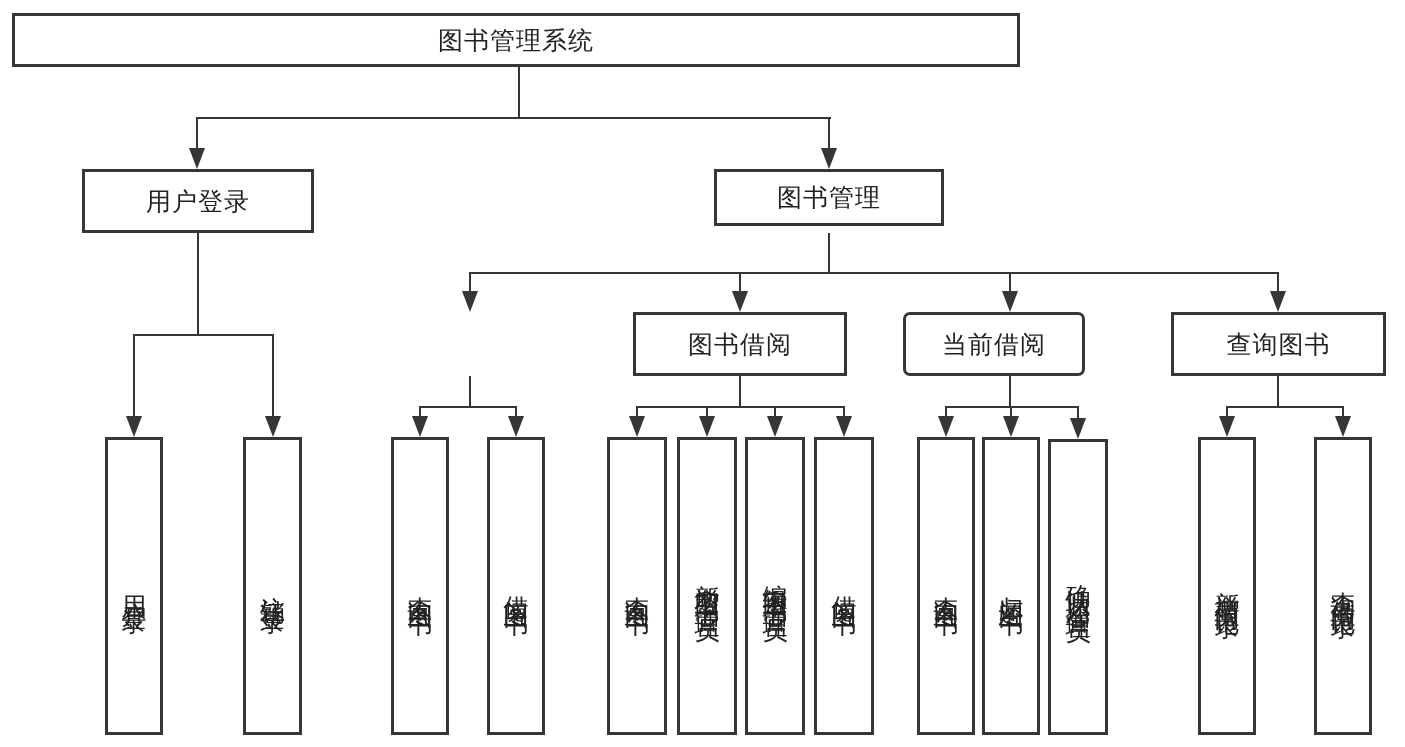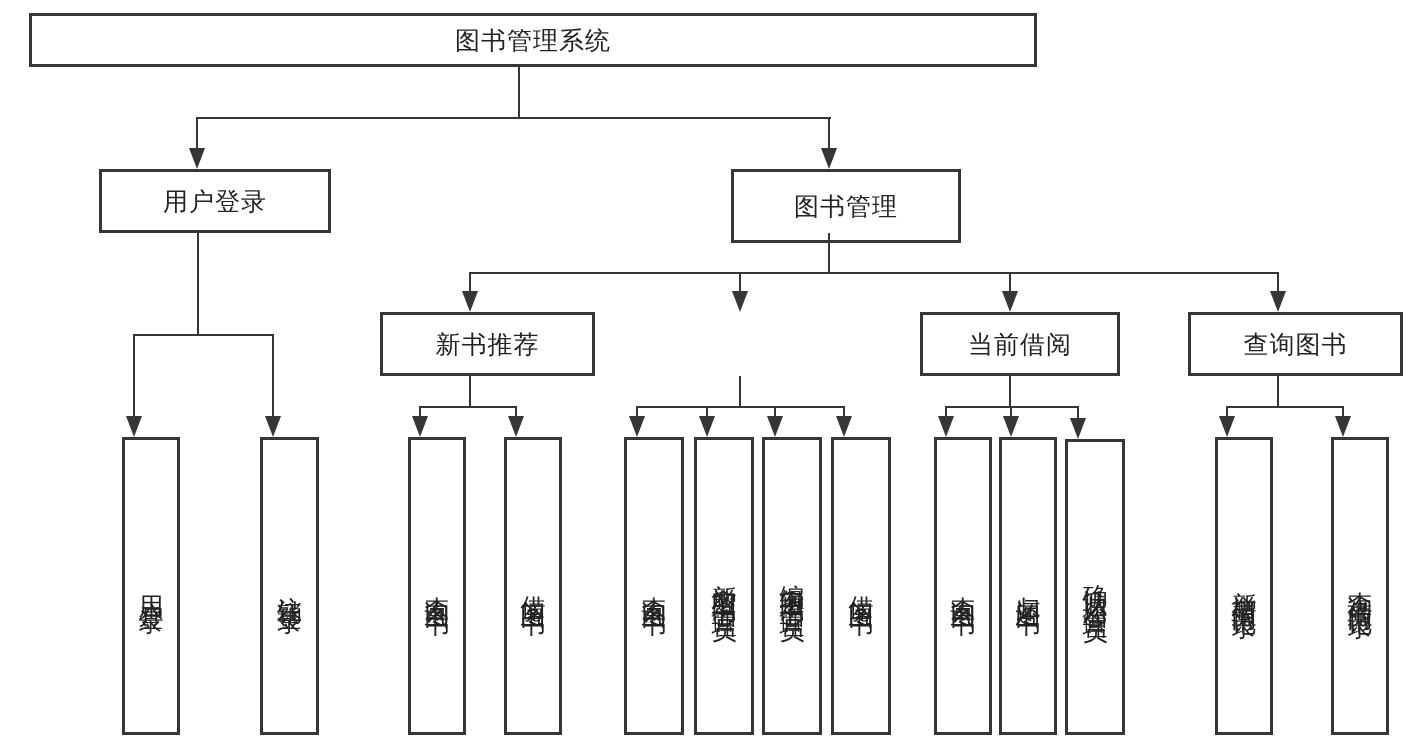--- a/index.html
+++ b/index.html
@@ -5,21 +5,20 @@
   html,body{margin:0;padding:0;background:#ffffff;}
   .canvas{
     position:relative;width:1405px;height:747px;background:#ffffff;
     font-family:"Liberation Sans","DejaVu Sans",sans-serif;
     overflow:hidden;
   }
   .box{
     position:absolute;border:3px solid #363636;background:#ffffff;
     box-sizing:border-box;display:flex;align-items:center;justify-content:center;
     color:#222222;
-    margin-left:17px;
   }
   .hbox{font-size:25px;letter-spacing:1px;white-space:nowrap;}
   .vbox{writing-mode:vertical-rl;text-orientation:mixed;font-size:25px;letter-spacing:5px;line-height:1;}
   .vline{position:absolute;width:2px;background:#363636;}
   .hline{position:absolute;height:2px;background:#363636;}
   .ah{position:absolute;width:0;height:0;border-left:8px solid transparent;border-right:8px solid transparent;border-top:21px solid #363636;}
   .watermark{
     position:absolute;left:1183px;top:716px;font-size:20px;color:#b5b5b5;
     z-index:10;white-space:nowrap;letter-spacing:0.5px;
   }
@@ -30,30 +29,30 @@
 <div class="canvas">
 
   <div class="box hbox" style="left:12px;top:13px;width:1008px;height:54px;">
     <span>图书管理系统</span>
   </div>
 
   <div class="box hbox" style="left:82px;top:169px;width:232px;height:64px;">
     <span>用户登录</span>
   </div>
 
-  <div class="box hbox" style="left:714px;top:169px;width:230px;height:74px;">
+  <div class="box hbox" style="left:714px;top:169px;width:230px;height:57px;">
     <span>图书管理</span>
   </div>
 
-  <div class="box hbox" style="left:363px;top:312px;width:215px;height:64px;">
-    <span>新书推荐</span>
+
+  <div class="box hbox" style="left:633px;top:312px;width:214px;height:64px;">
+    <span>图书借阅</span>
   </div>
 
-
-  <div class="box hbox" style="left:903px;top:312px;width:200px;height:64px;">
+  <div class="box hbox" style="left:903px;top:312px;width:182px;height:64px;border-radius:7px;">
     <span>当前借阅</span>
   </div>
 
   <div class="box hbox" style="left:1171px;top:312px;width:215px;height:64px;">
     <span>查询图书</span>
   </div>
 
   <div class="box vbox" style="left:105px;top:437px;width:58px;height:298px;">
     <span>用户登录</span>
   </div>

